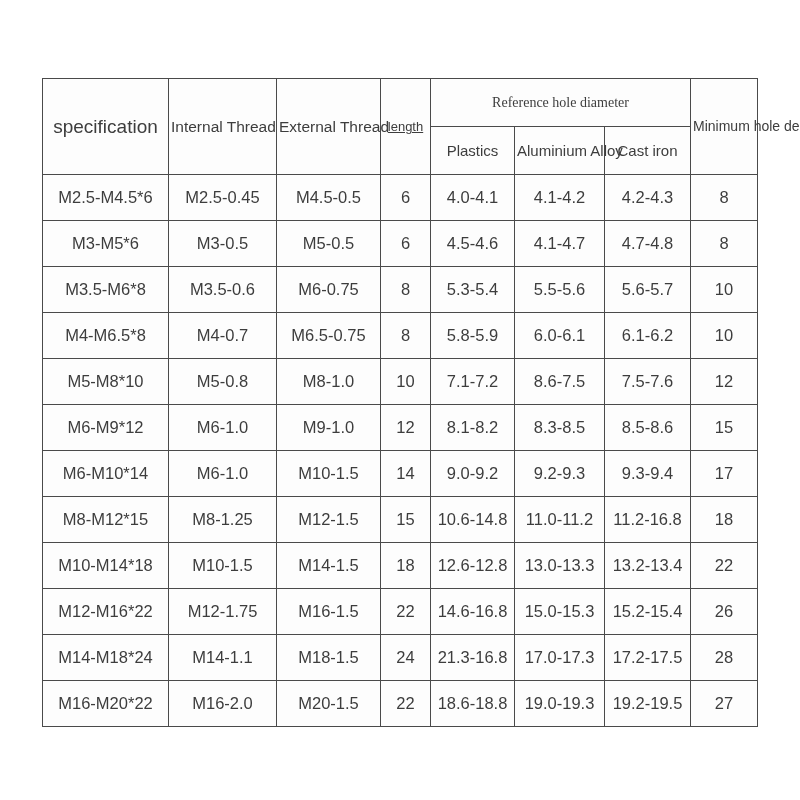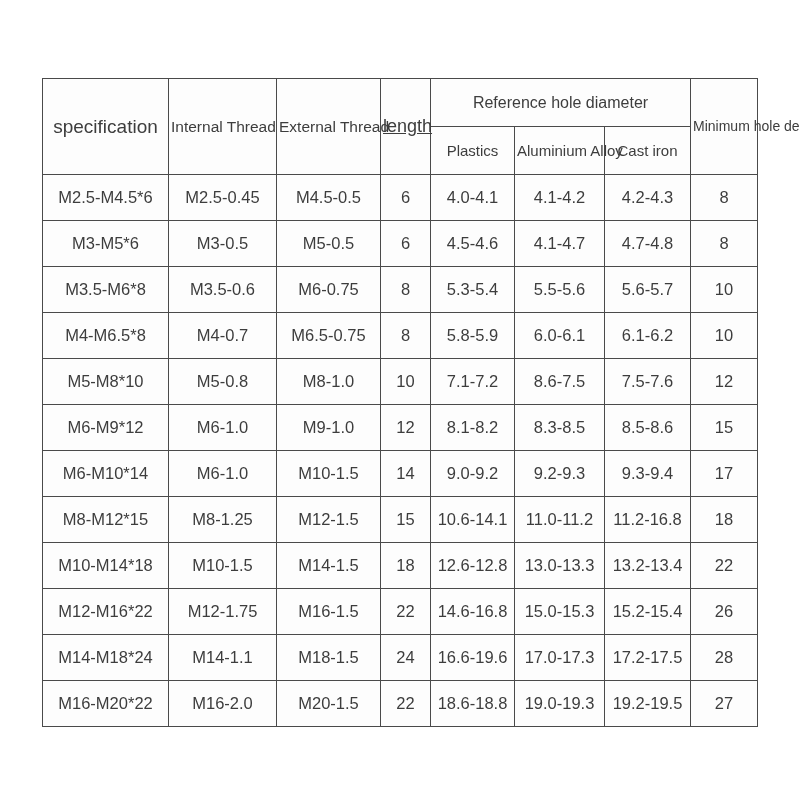--- a/index.html
+++ b/index.html
@@ -53,27 +53,28 @@
   
   th.h-spec {
     font-size: 19px;
     height: 94px;
   }
   th.h-thread {
     font-size: 15.5px;
     height: 94px;
   }
   th.h-length {
-    font-size: 18px;
+    font-size: 13px;
     height: 94px;
     text-decoration: underline;
   }
   th.h-group {
-    font-size: 16px;
+    font-size: 14px;
     height: 47px;
+    font-family: Liberation Serif, serif;
   }
   th.h-sub {
     font-size: 15px;
     height: 47px;
     line-height: 1.15;
     white-space: normal;
   }
   th.h-depth {
     font-size: 14px;
     height: 94px;
@@ -204,21 +205,21 @@
             <td class="c-hole">9.0-9.2</td>
             <td class="c-hole">9.2-9.3</td>
             <td class="c-hole">9.3-9.4</td>
             <td class="c-depth">17</td>
           </tr>
           <tr>
             <td class="c-spec">M8-M12*15</td>
             <td class="c-int">M8-1.25</td>
             <td class="c-ext">M12-1.5</td>
             <td class="c-len">15</td>
-            <td class="c-hole">10.6-14.1</td>
+            <td class="c-hole">10.6-14.8</td>
             <td class="c-hole">11.0-11.2</td>
             <td class="c-hole">11.2-16.8</td>
             <td class="c-depth">18</td>
           </tr>
           <tr>
             <td class="c-spec">M10-M14*18</td>
             <td class="c-int">M10-1.5</td>
             <td class="c-ext">M14-1.5</td>
             <td class="c-len">18</td>
             <td class="c-hole">12.6-12.8</td>
@@ -234,21 +235,21 @@
             <td class="c-hole">14.6-16.8</td>
             <td class="c-hole">15.0-15.3</td>
             <td class="c-hole">15.2-15.4</td>
             <td class="c-depth">26</td>
           </tr>
           <tr>
             <td class="c-spec">M14-M18*24</td>
             <td class="c-int">M14-1.1</td>
             <td class="c-ext">M18-1.5</td>
             <td class="c-len">24</td>
-            <td class="c-hole">16.6-19.6</td>
+            <td class="c-hole">21.3-16.8</td>
             <td class="c-hole">17.0-17.3</td>
             <td class="c-hole">17.2-17.5</td>
             <td class="c-depth">28</td>
           </tr>
           <tr>
             <td class="c-spec">M16-M20*22</td>
             <td class="c-int">M16-2.0</td>
             <td class="c-ext">M20-1.5</td>
             <td class="c-len">22</td>
             <td class="c-hole">18.6-18.8</td>

